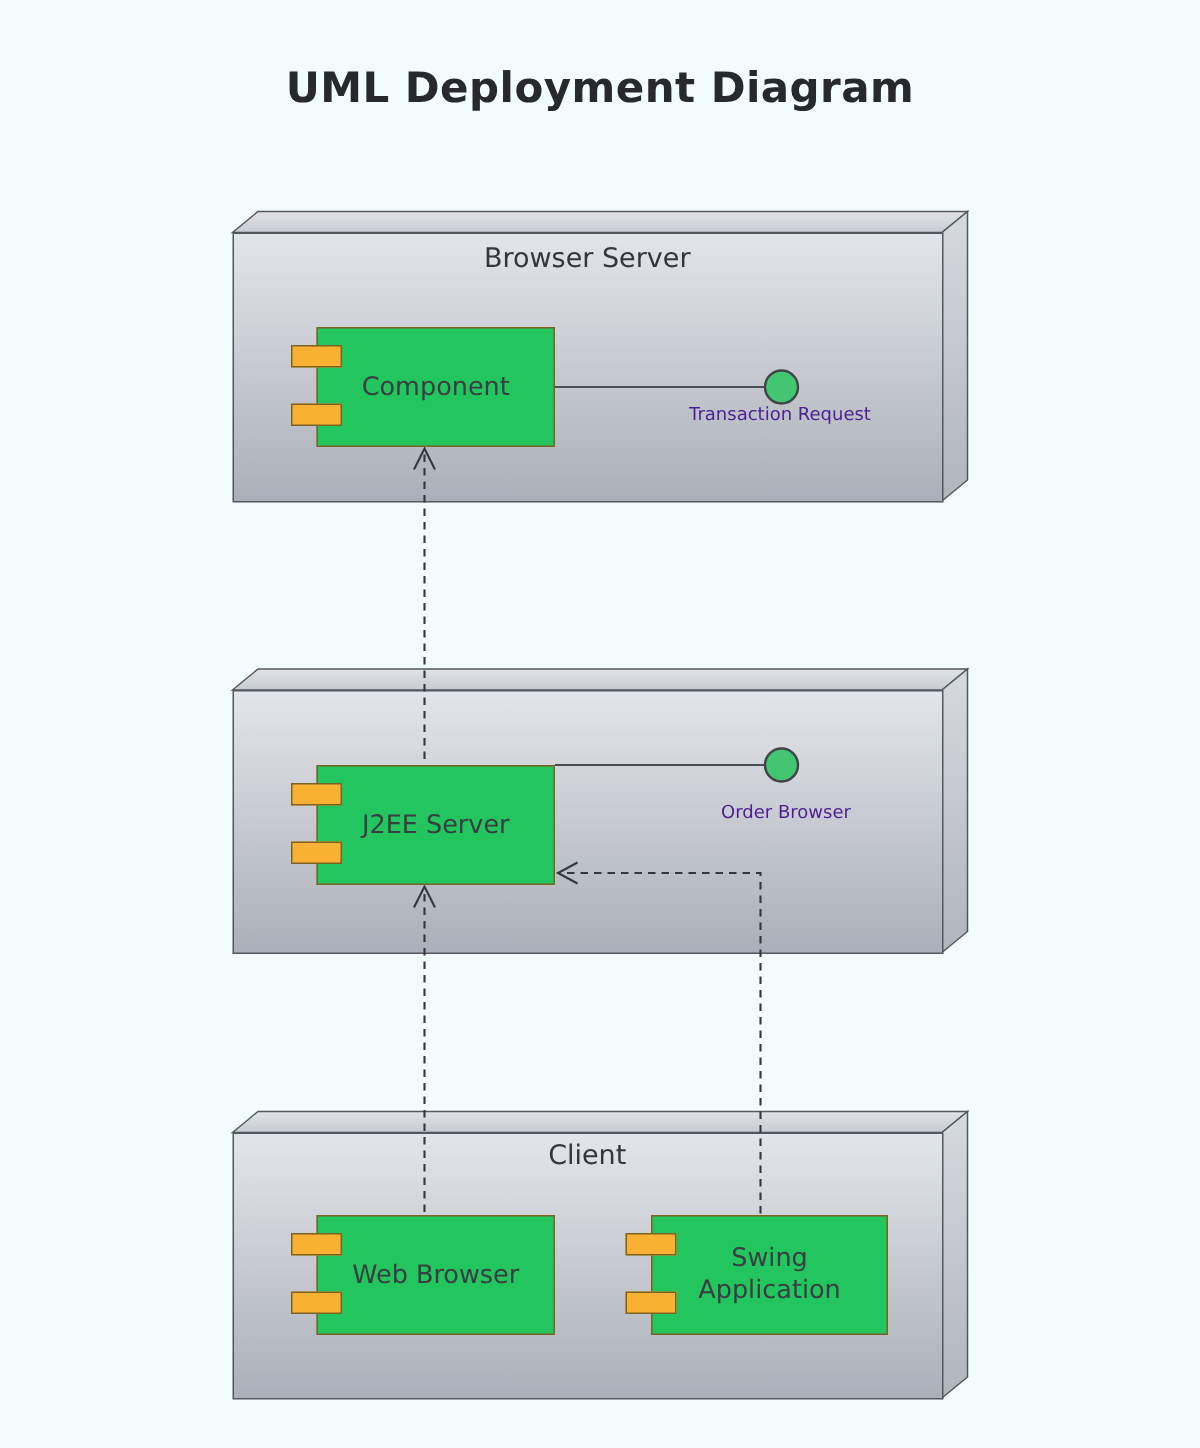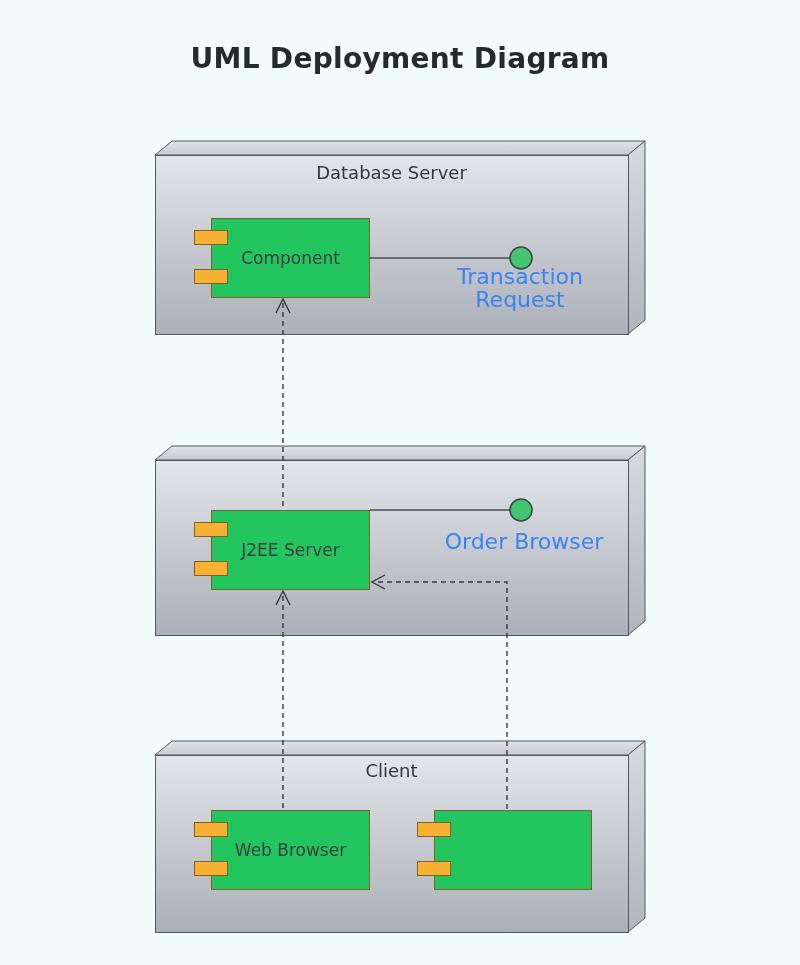--- a/index.html
+++ b/index.html
@@ -5,21 +5,21 @@
   html,body{margin:0;padding:0;}
   body{background:#f3fcfd;font-family:"DejaVu Sans","Liberation Sans",sans-serif;}
   .stage{position:relative;width:800px;height:965px;background:#f3fcfd;overflow:hidden;}
   .stage > svg{position:absolute;left:0;top:0;z-index:1;}
 
   .title{position:absolute;left:0;top:42px;width:800px;text-align:center;
          font-size:28px;font-weight:600;letter-spacing:.3px;color:#26292d;z-index:2;}
 
   .node-label{position:absolute;width:473px;text-align:center;font-size:18px;
               color:#33373c;z-index:2;}
-  .iface-label{position:absolute;text-align:center;font-size:22px;color:#3b82f6;
+  .iface-label{position:absolute;text-align:center;font-size:12px;color:#4c1d95;
                line-height:23px;z-index:2;}
 
   .component{position:absolute;box-sizing:border-box;background:#22c55e;
              border:1.5px solid #7b6323;display:flex;align-items:center;justify-content:center;
              text-align:center;font-size:17px;line-height:21px;color:#3a3d42;z-index:3;
              padding:0 12px;}
   .tab{position:absolute;left:-18px;width:34px;height:15px;box-sizing:border-box;
        background:#f9b134;border:1.5px solid #7b6323;}
   .tab1{top:11px;} .tab2{top:50px;}
 
@@ -87,21 +87,21 @@
       <path class="dash" d="M283,596 L283,809"></path>
       <polyline class="head" points="276,605 283,591 290,605"></polyline>
     </g>
 
     <g>
       <path class="dash" d="M507,809 L507,582 L376,582"></path>
       <polyline class="head" points="385,575 372,582 385,589"></polyline>
     </g>
   </svg>
 
-  <div class="node-label" style="left:155px;top:162px;">Database Server</div>
+  <div class="node-label" style="left:155px;top:162px;">Browser Server</div>
   <div class="node-label" style="left:155px;top:760px;">Client</div>
 
   <div class="iface-label" style="left:441px;top:265px;width:158px;">Transaction Request</div>
   <div class="iface-label" style="left:434px;top:530px;width:180px;">Order Browser</div>
 
   <div class="component" style="left:211px;top:218px;width:159px;height:80px;">
     <span class="tab tab1"></span>
     <span class="tab tab2"></span>
     <span>Component</span>
   </div>
@@ -114,15 +114,16 @@
 
   <div class="component" style="left:211px;top:810px;width:159px;height:80px;">
     <span class="tab tab1"></span>
     <span class="tab tab2"></span>
     <span>Web Browser</span>
   </div>
 
   <div class="component" style="left:434px;top:810px;width:158px;height:80px;">
     <span class="tab tab1"></span>
     <span class="tab tab2"></span>
+    <span>Swing Application</span>
   </div>
 
 </div>
 
 </body></html>

